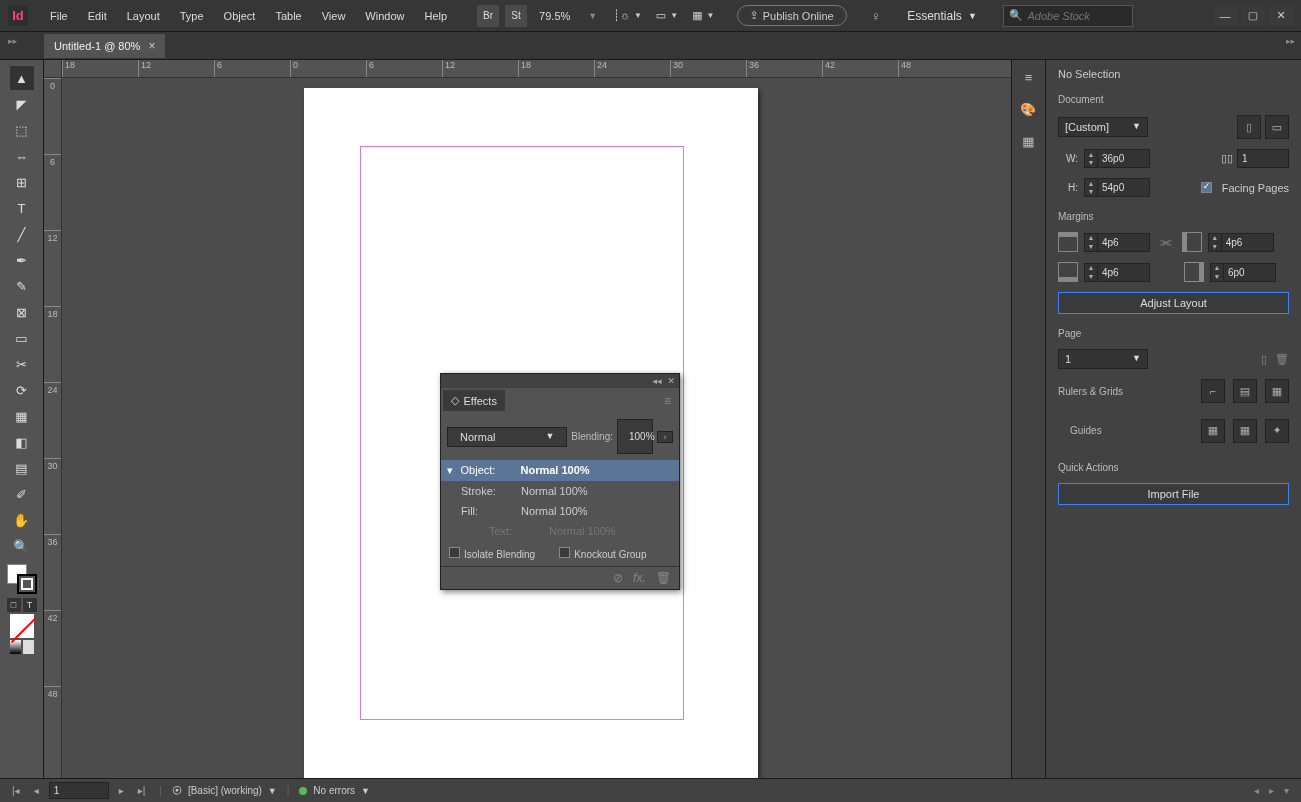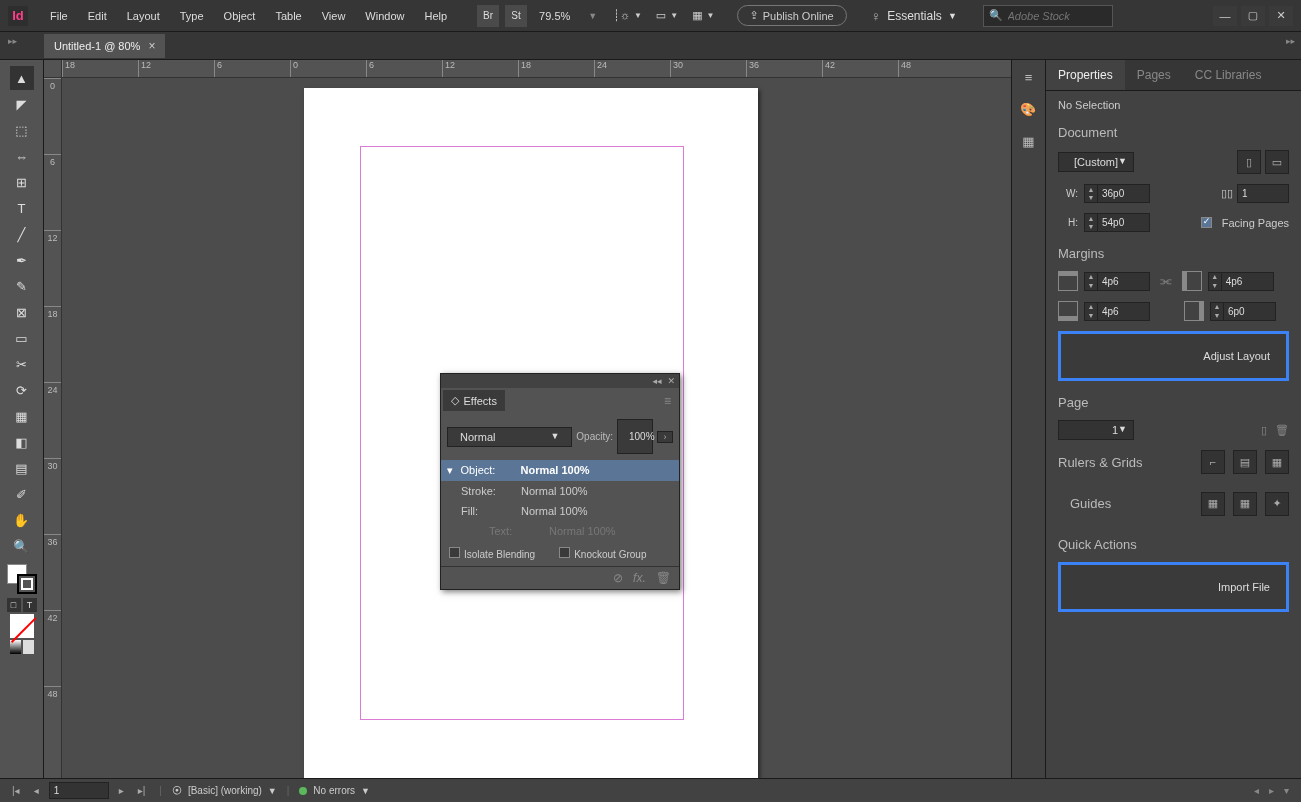--- a/index.html
+++ b/index.html
@@ -9,21 +9,21 @@
 .menubar { height: 32px; background: #363636; display: flex; align-items: center; padding: 0 8px; border-bottom: 1px solid #1a1a1a; }
 .app-logo { width: 20px; height: 20px; background: #2e2e2e; color: #ff3d8b; font-weight: bold; display: flex; align-items: center; justify-content: center; margin-right: 12px; font-size: 13px; }
 .menu-item { padding: 4px 10px; color: #ddd; cursor: pointer; }
 .menubar-controls { display: flex; align-items: center; gap: 6px; margin-left: 20px; }
 .ctrl-btn { width: 22px; height: 22px; background: #4a4a4a; display: flex; align-items: center; justify-content: center; font-size: 10px; color: #ddd; }
 .zoom-value { padding: 0 6px; font-size: 11px; color: #ddd; }
 .zoom-chevron { color: #888; font-size: 9px; padding: 0 6px; }
 .icon-dropdown { display: flex; align-items: center; background: transparent; padding: 2px 4px; }
 .publish-btn { border: 1px solid #777; border-radius: 14px; padding: 3px 12px; display: flex; align-items: center; gap: 4px; margin-left: 12px; font-size: 11px; }
 .bulb { margin-left: 18px; font-size: 14px; color: #aaa; }
-.workspace-sel { font-size: 12px; color: #ddd; display: flex; align-items: center; gap: 6px; }
+.workspace-sel { margin-left: 20px; font-size: 12px; color: #ddd; display: flex; align-items: center; gap: 6px; }
 .search-box { margin-left: 20px; width: 130px; height: 22px; background: #2a2a2a; border: 1px solid #555; display: flex; align-items: center; padding: 0 6px; gap: 4px; }
 .search-box input { background: transparent; border: none; color: #888; font-size: 11px; width: 100%; outline: none; font-style: italic; }
 .win-ctrls { margin-left: auto; display: flex; gap: 4px; }
 .win-ctrl { width: 24px; height: 20px; background: #3a3a3a; display: flex; align-items: center; justify-content: center; color: #ccc; font-size: 11px; }
 
 
 .tabbar { height: 28px; background: #363636; display: flex; align-items: center; padding-left: 44px; border-bottom: 1px solid #1a1a1a; }
 .tabbar .double-chev { position: absolute; left: 8px; top: 36px; color: #888; font-size: 9px; }
 .doc-tab { background: #535353; padding: 5px 10px; display: flex; align-items: center; gap: 8px; font-size: 11px; color: #eee; }
 .tab-close { color: #ccc; font-size: 12px; }
@@ -81,34 +81,34 @@
 
 .dock-strip { width: 34px; background: #424242; display: flex; flex-direction: column; align-items: center; padding-top: 6px; gap: 10px; border-left: 1px solid #1a1a1a; }
 .dock-icon { width: 22px; height: 22px; display: flex; align-items: center; justify-content: center; color: #bbb; font-size: 13px; }
 
 
 .props-panel { width: 256px; background: #424242; border-left: 1px solid #1a1a1a; display: flex; flex-direction: column; }
 .props-tabs { display: flex; background: #363636; border-bottom: 1px solid #1a1a1a; }
 .props-tab { padding: 8px 12px; font-size: 12px; color: #888; }
 .props-tab.active { background: #424242; color: #eee; }
 .props-body { padding: 8px 12px; display: flex; flex-direction: column; gap: 10px; overflow-y: auto; }
-.section-title { font-size: 13px; color: #bbb; margin-top: 4px; }
+.section-title { font-size: 10px; color: #bbb; margin-top: 4px; }
 .no-sel { font-size: 11px; color: #ccc; }
 .prop-row { display: flex; align-items: center; gap: 6px; }
-.prop-select { background: #333; border: 1px solid #222; padding: 3px 6px; display: flex; justify-content: flex-end; font-size: 11px; color: #ddd; width: 76px; }
+.prop-select { background: #333; border: 1px solid #222; padding: 3px 6px; display: flex; justify-content: space-between; font-size: 11px; color: #ddd; width: 90px; }
 .icon-btn { width: 24px; height: 24px; background: #333; border: 1px solid #222; display: flex; align-items: center; justify-content: center; color: #aaa; font-size: 11px; }
 .prop-label { font-size: 10px; color: #ccc; width: 20px; text-align: right; }
 .spinner { display: flex; }
 .spin-btns { width: 14px; background: #333; border: 1px solid #222; display: flex; flex-direction: column; font-size: 7px; color: #aaa; }
 .spin-btns span { flex: 1; display: flex; align-items: center; justify-content: center; }
 .spin-input { width: 52px; background: #333; border: 1px solid #222; border-left: none; padding: 3px 4px; font-size: 10px; color: #ddd; }
 .checkbox-row { display: flex; align-items: center; gap: 6px; font-size: 11px; color: #ccc; }
 .checkbox-checked { background: #5a7596; position: relative; }
 .checkbox-checked::after { content: "✓"; position: absolute; top: -2px; left: 1px; font-size: 9px; color: #fff; }
-.full-btn { background: #3a3a3a; border: 3px solid #3b82f6; padding: 16px; text-align: right; font-size: 11px; color: #ddd; }
+.full-btn { background: #3a3a3a; border: 1px solid #3b82f6; padding: 4px; text-align: center; font-size: 11px; color: #ddd; }
 .icon-row { display: flex; gap: 8px; margin-left: auto; }
 .grid-icon { width: 24px; height: 24px; background: #333; border: 1px solid #222; display:flex;align-items:center;justify-content:center;color:#aaa;font-size:11px;}
 .margin-icon { width:20px; height: 20px; border:1px solid #888; position:relative;}
 .margin-icon.top::before{content:"";position:absolute;top:0;left:0;right:0;height:4px;background:#888;}
 .margin-icon.bottom::before{content:"";position:absolute;bottom:0;left:0;right:0;height:4px;background:#888;}
 .margin-icon.left::before{content:"";position:absolute;top:0;left:0;bottom:0;width:4px;background:#888;}
 .margin-icon.right::before{content:"";position:absolute;top:0;right:0;bottom:0;width:4px;background:#888;}
 .link-icon { font-size: 13px; color: #888; }
 
 
@@ -251,21 +251,21 @@
           <span>◇</span>
           <span>Effects</span>
         </div>
         <span class="effects-menu">≡</span>
       </div>
       <div class="effects-row1">
         <div class="effects-select">
           <span>Normal</span>
           <span style="font-size:9px;">▼</span>
         </div>
-        <span class="opacity-label">Opacity:</span>
+        <span class="opacity-label">Blending:</span>
         <div class="opacity-input">100%</div>
         <div class="opacity-chev">›</div>
       </div>
       <div class="effects-list">
         <div class="effects-item selected">
           <span style="margin-left:-14px;">▾</span>
           <span class="label">Object:</span>
           <span class="value">Normal 100%</span>
         </div>
         <div class="effects-item">
@@ -293,25 +293,20 @@
     </div>
   </div>
 
   <div class="dock-strip">
     <div class="dock-icon">≡</div>
     <div class="dock-icon">🎨</div>
     <div class="dock-icon">▦</div>
   </div>
 
   <div class="props-panel">
-    <div class="props-tabs">
-      <div class="props-tab active">Properties</div>
-      <div class="props-tab">Pages</div>
-      <div class="props-tab">CC Libraries</div>
-    </div>
     <div class="props-body">
       <div class="no-sel">No Selection</div>
       <div class="section-title">Document</div>
       <div class="prop-row">
         <div class="prop-select">
           <span>[Custom]</span>
           <span style="font-size:9px;">▼</span>
         </div>
         <div style="margin-left:auto;display:flex;gap:4px;">
           <div class="icon-btn">▯</div>

